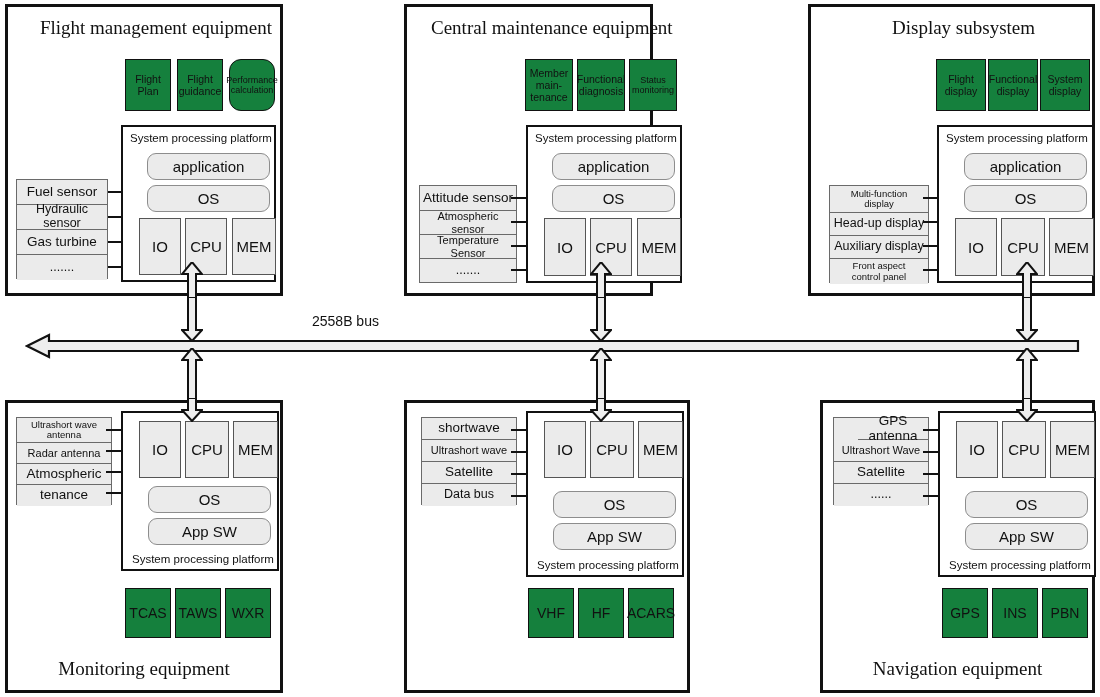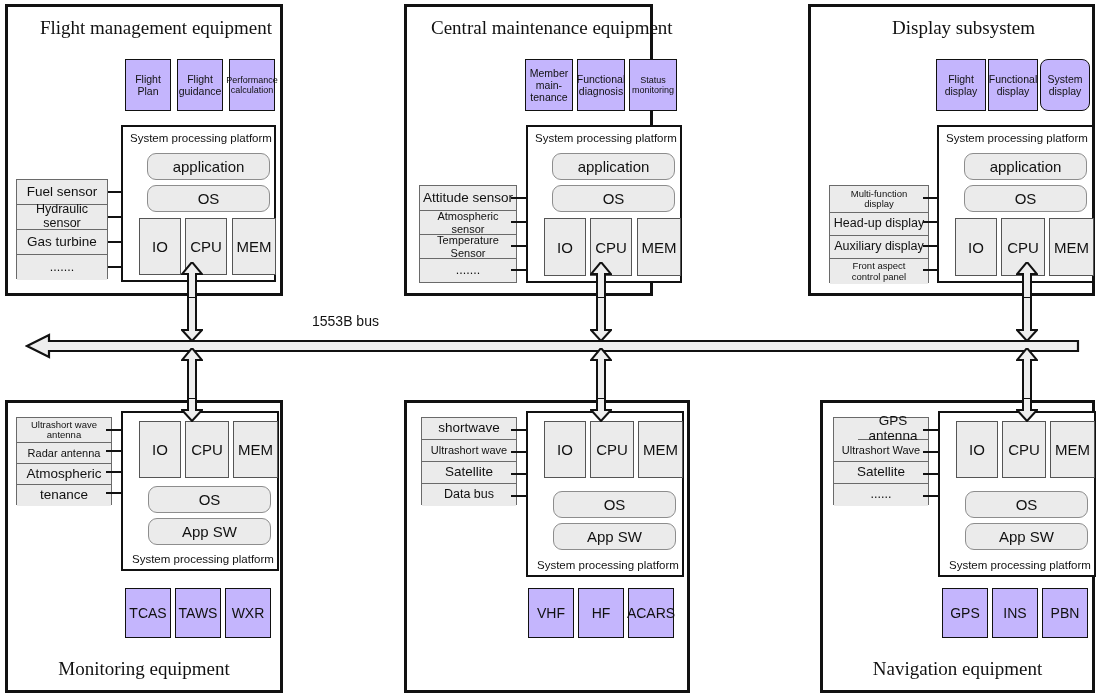--- a/index.html
+++ b/index.html
@@ -7,21 +7,21 @@
   #stage{position:relative;width:1100px;height:697px;overflow:hidden;background:#fff;}
 
   
   .panel{position:absolute;border:3px solid #111;background:#fff;box-sizing:border-box;}
   .panel-title{position:absolute;left:0;right:0;text-align:center;
     font-family:"Liberation Serif",serif;font-size:19px;color:#111;white-space:nowrap;}
   .title-top{top:10px;padding-left:24px;}
   .title-bottom{bottom:10px;}
 
   
-  .fnbox{position:absolute;border:1.5px solid #111;background:#c4b5fd;box-sizing:border-box;
+  .fnbox{position:absolute;border:1.5px solid #111;background:#15803d;box-sizing:border-box;
     display:flex;align-items:center;justify-content:center;text-align:center;
     font-size:10.5px;line-height:1.15;color:#111;}
   .fnbox.big{font-size:14px;}
   .fnbox span{display:block;white-space:nowrap;}
 
   
   .spp{position:absolute;border:2.5px solid #111;background:#fff;box-sizing:border-box;}
   .spp-label{position:absolute;font-size:11.5px;color:#111;white-space:nowrap;}
 
   
@@ -62,21 +62,21 @@
 
   <div class="panel" style="left:5px;top:4px;width:278px;height:292px;">
     <div class="panel-title title-top">Flight management equipment</div>
 
     <div class="fnbox" style="left:117px;top:52px;width:46px;height:52px;">
       <span>Flight<br>Plan</span>
       </div>
     <div class="fnbox" style="left:169px;top:52px;width:46px;height:52px;">
       <span>Flight<br>guidance</span>
       </div>
-    <div class="fnbox" style="left:221px;top:52px;width:46px;height:52px;font-size:9px;">
+    <div class="fnbox" style="left:221px;top:52px;width:46px;height:52px;font-size:9px;border-radius:12px;">
       <span>Performance<br>calculation</span>
       </div>
 
     <div class="senstack" style="left:8px;top:172px;width:92px;height:100px;">
       <div class="sensor f13" style="height:25px;">
         <span>Fuel sensor</span>
         </div>
       <div class="sensor f12" style="height:25px;">
         <span>Hydraulic sensor</span>
         </div>
@@ -169,21 +169,21 @@
 
   <div class="panel" style="left:808px;top:4px;width:287px;height:292px;">
     <div class="panel-title title-top">Display subsystem</div>
 
     <div class="fnbox" style="left:125px;top:52px;width:50px;height:52px;">
       <span>Flight<br>display</span>
       </div>
     <div class="fnbox" style="left:177px;top:52px;width:50px;height:52px;">
       <span>Functional<br>display</span>
       </div>
-    <div class="fnbox" style="left:229px;top:52px;width:50px;height:52px;border-radius:8px;">
+    <div class="fnbox" style="left:229px;top:52px;width:50px;height:52px;">
       <span>System<br>display</span>
       </div>
 
     <div class="senstack" style="left:18px;top:178px;width:100px;height:98px;">
       <div class="sensor f9" style="height:27px;">
         <span>Multi-function<br>display</span>
         </div>
       <div class="sensor f12" style="height:23px;">
         <span>Head-up display</span>
         </div>
@@ -374,21 +374,21 @@
       <span>INS</span>
       </div>
     <div class="fnbox big" style="left:219px;top:185px;width:46px;height:50px;">
       <span>PBN</span>
       </div>
   </div>
 
   <svg class="bus" style="left:25px;top:330px;width:1055px;height:32px;" viewBox="0 0 1055 32">
     <polygon points="2,16 24,5 24,11 1053,11 1053,21 24,21 24,27" fill="#eeeeee" stroke="#111111" stroke-width="2.2" stroke-linejoin="miter"></polygon>
   </svg>
-  <div class="bus-label" style="left:312px;top:313px;">1553B bus</div>
+  <div class="bus-label" style="left:312px;top:313px;">2558B bus</div>
 
   <svg class="arrow-v" style="left:181px;top:294px;width:22px;height:48px;" viewBox="0 0 22 48">
     <polygon points="7,0 15,0 15,36 21,36 11,47 1,36 7,36" fill="#eeeeee" stroke="#111111" stroke-width="2"></polygon>
   </svg>
 
   <svg class="arrow-v" style="left:590px;top:294px;width:22px;height:48px;" viewBox="0 0 22 48">
     <polygon points="7,0 15,0 15,36 21,36 11,47 1,36 7,36" fill="#eeeeee" stroke="#111111" stroke-width="2"></polygon>
   </svg>
 
   <svg class="arrow-v" style="left:1016px;top:294px;width:22px;height:48px;" viewBox="0 0 22 48">

